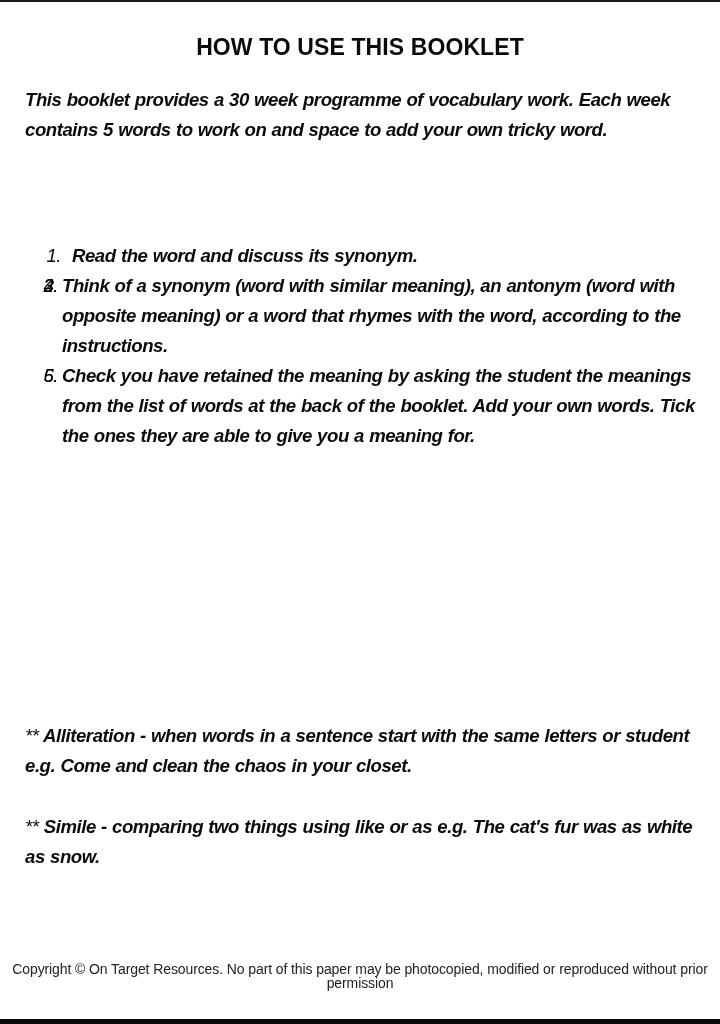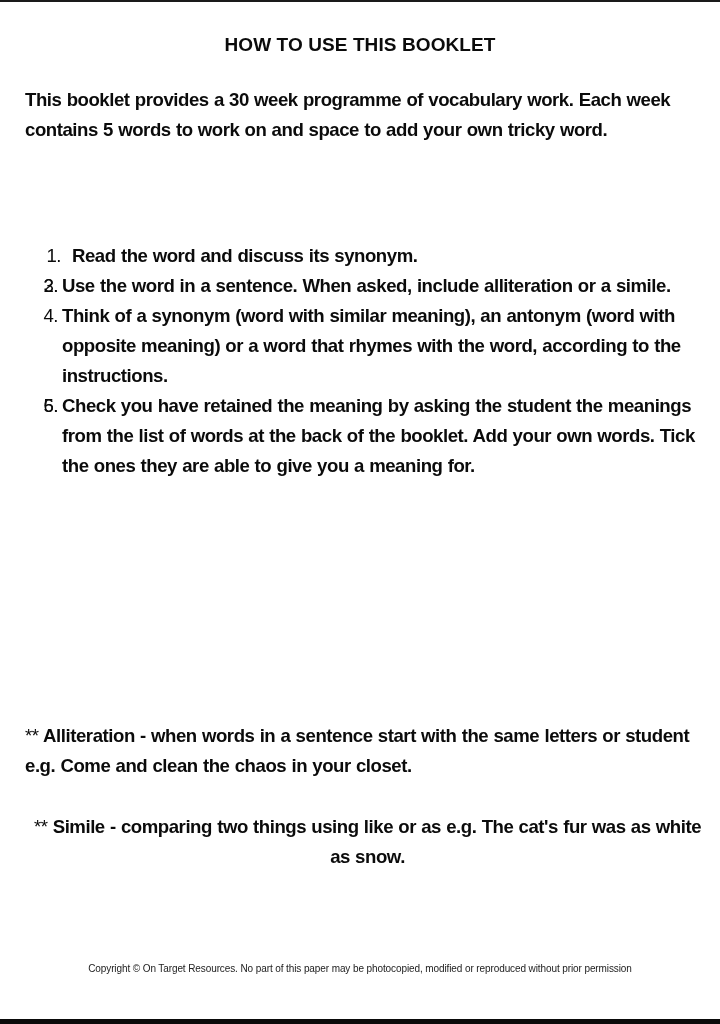--- a/index.html
+++ b/index.html
@@ -26,30 +26,31 @@
       left: 0; top: 1019px;
       width: 720px; height: 5px;
       background: #0a0a0a;
     }
     .title {
       position: absolute;
       left: 0; top: 19px;
       width: 720px;
       text-align: center;
       font-weight: bold;
-      font-size: 19px;
+      font-size: 23px;
       line-height: 26px;
       letter-spacing: 0.1px;
     }
     .body-text {
       font-weight: bold;
       font-size: 18.6px;
       letter-spacing: -0.45px;
       line-height: 30px;
       word-spacing: 0.5px;
+      font-style: italic;
     }
     .intro {
       position: absolute;
       left: 25px; top: 85px;
       width: 685px;
       margin: 0;
     }
     .steps {
       position: absolute;
       left: 25px; top: 241px;
@@ -72,28 +73,28 @@
     }
     .step-num.wide { left: 15px; }
     .step-first .step-text, .step-second .step-text { padding-left: 10px; }
     .notes {
       position: absolute;
       left: 25px;
       width: 685px;
       margin: 0;
     }
     .note-1 { top: 721px; }
-    .note-2 { top: 812px; text-align: center; }
+    .note-2 { top: 812px; }
     .stars { font-weight: normal; }
     .copyright {
       position: absolute;
       left: 0; top: 962px;
       width: 720px;
       text-align: center;
-      font-size: 10px;
+      font-size: 14px;
       line-height: 14px;
       letter-spacing: -0.1px;
       color: #222;
     }
   </style>
 </head>
 <body>
 
 <div class="top-rule"></div>
 
@@ -104,21 +105,20 @@
 <ol class="steps body-text">
   <li class="step step-first">
     <span class="step-num">1.</span>
     <span class="step-text">Read the word and discuss its synonym.</span>
   </li>
   <li class="step step-second">
     <span class="step-num wide">2.</span>
   </li>
   <li class="step">
     <span class="step-num wide">3.</span>
-    <span class="step-text">Use the word in a sentence.  When asked, include alliteration or a simile.</span>
   </li>
   <li class="step">
     <span class="step-num wide">4.</span>
     <span class="step-text">Think of a synonym (word with similar meaning), an antonym (word with opposite meaning) or a word that rhymes with the word, according to the instructions.</span>
   </li>
   <li class="step">
     <span class="step-num wide">5.</span>
   </li>
   <li class="step">
     <span class="step-num wide">6.</span>

